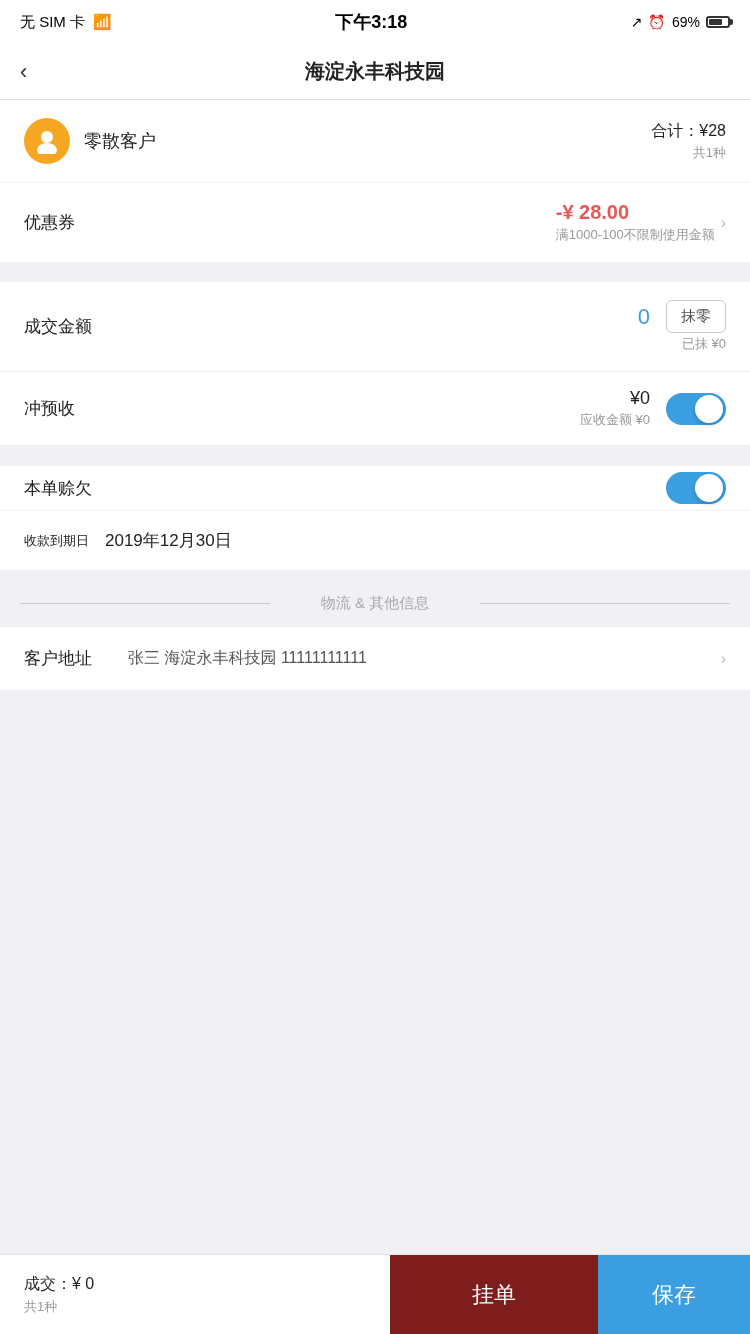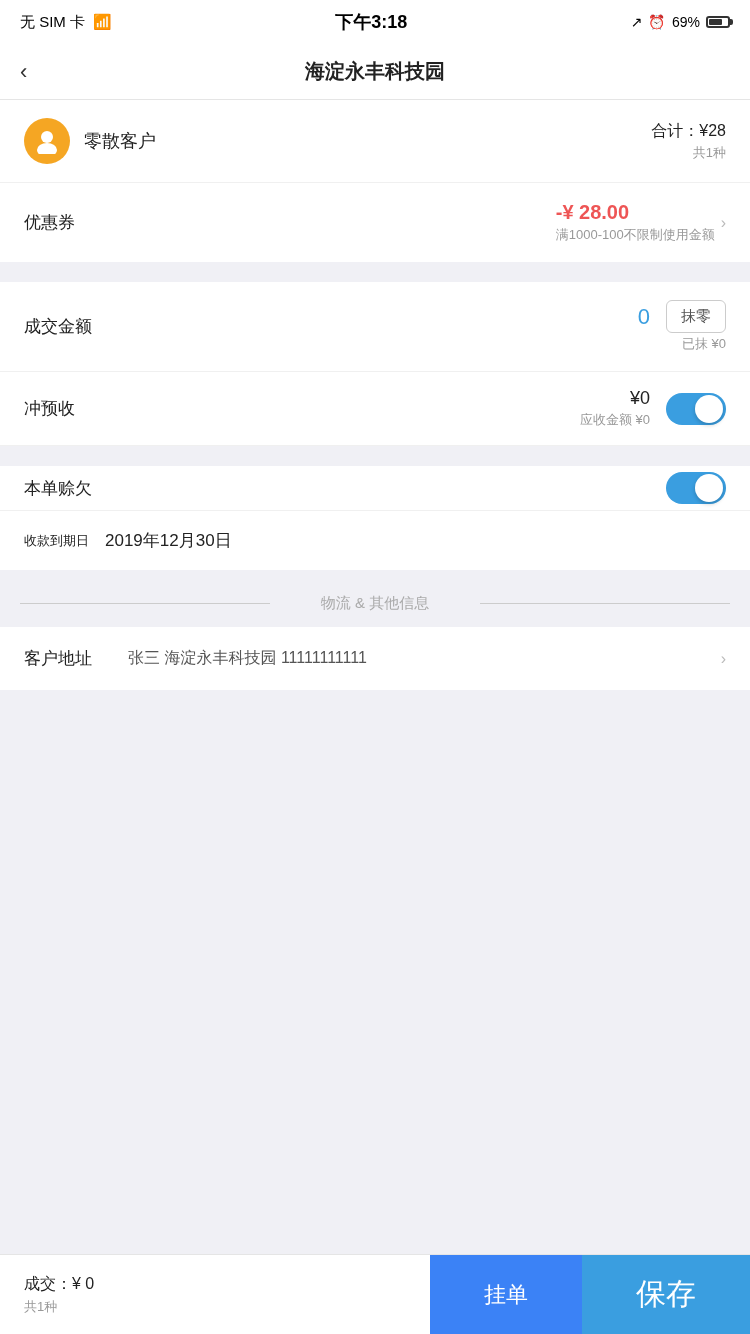--- a/index.html
+++ b/index.html
@@ -261,35 +261,35 @@
     .bottom-summary {
       flex: 1;
       display: flex;
       flex-direction: column;
       justify-content: center;
       padding: 0 24px;
     }
     .bottom-deal { font-size: 16px; color: #222; }
     .bottom-count { font-size: 13px; color: #999; margin-top: 3px; }
     .bottom-btn-pending {
-      width: 152px;
-      background: #3b82f6;
+      width: 208px;
+      background: #7f1d1d;
       color: #fff;
       font-size: 22px;
       font-weight: 500;
       display: flex;
       align-items: center;
       justify-content: center;
       cursor: pointer;
     }
     .bottom-btn-save {
-      width: 168px;
+      width: 152px;
       background: #3a9ee0;
       color: #fff;
-      font-size: 30px;
+      font-size: 22px;
       font-weight: 500;
       display: flex;
       align-items: center;
       justify-content: center;
       cursor: pointer;
     }
 
     
     .bottom-spacer { height: 90px; }
   </style>

